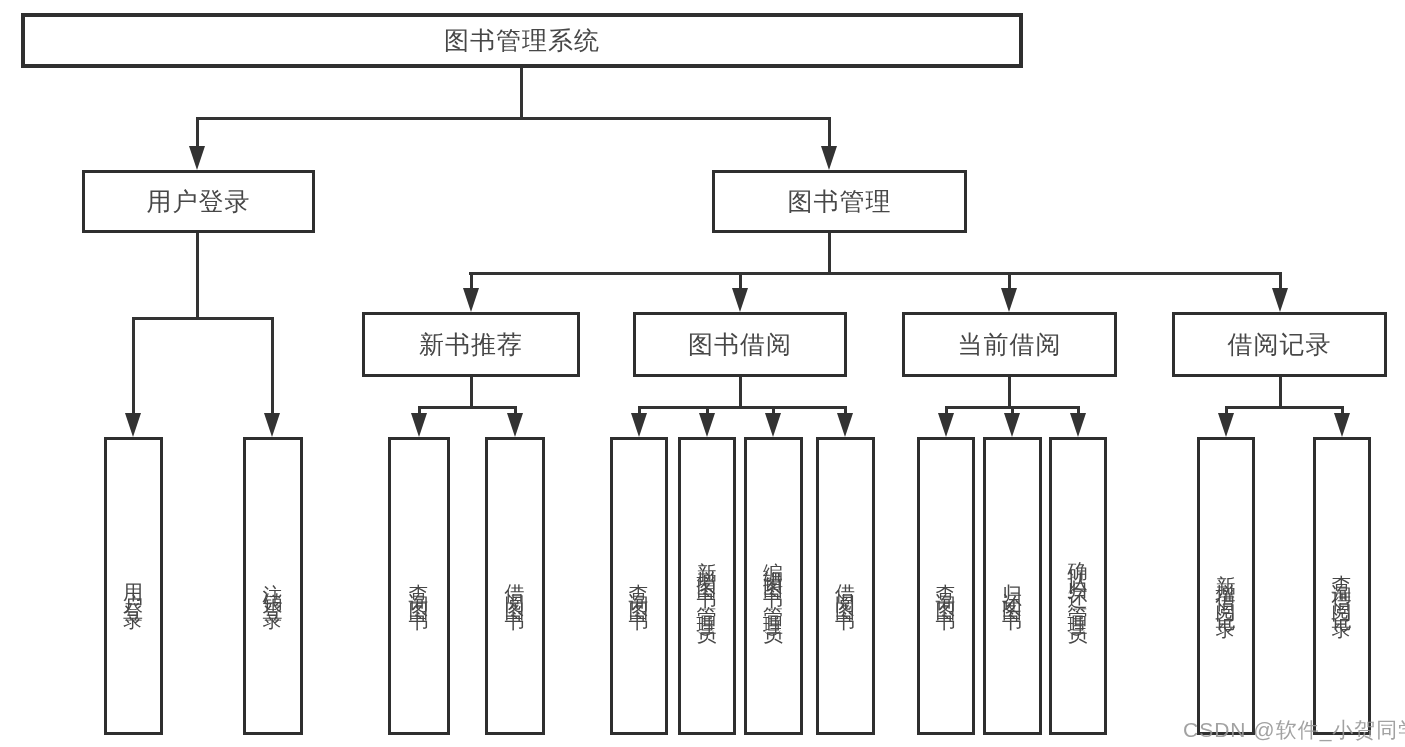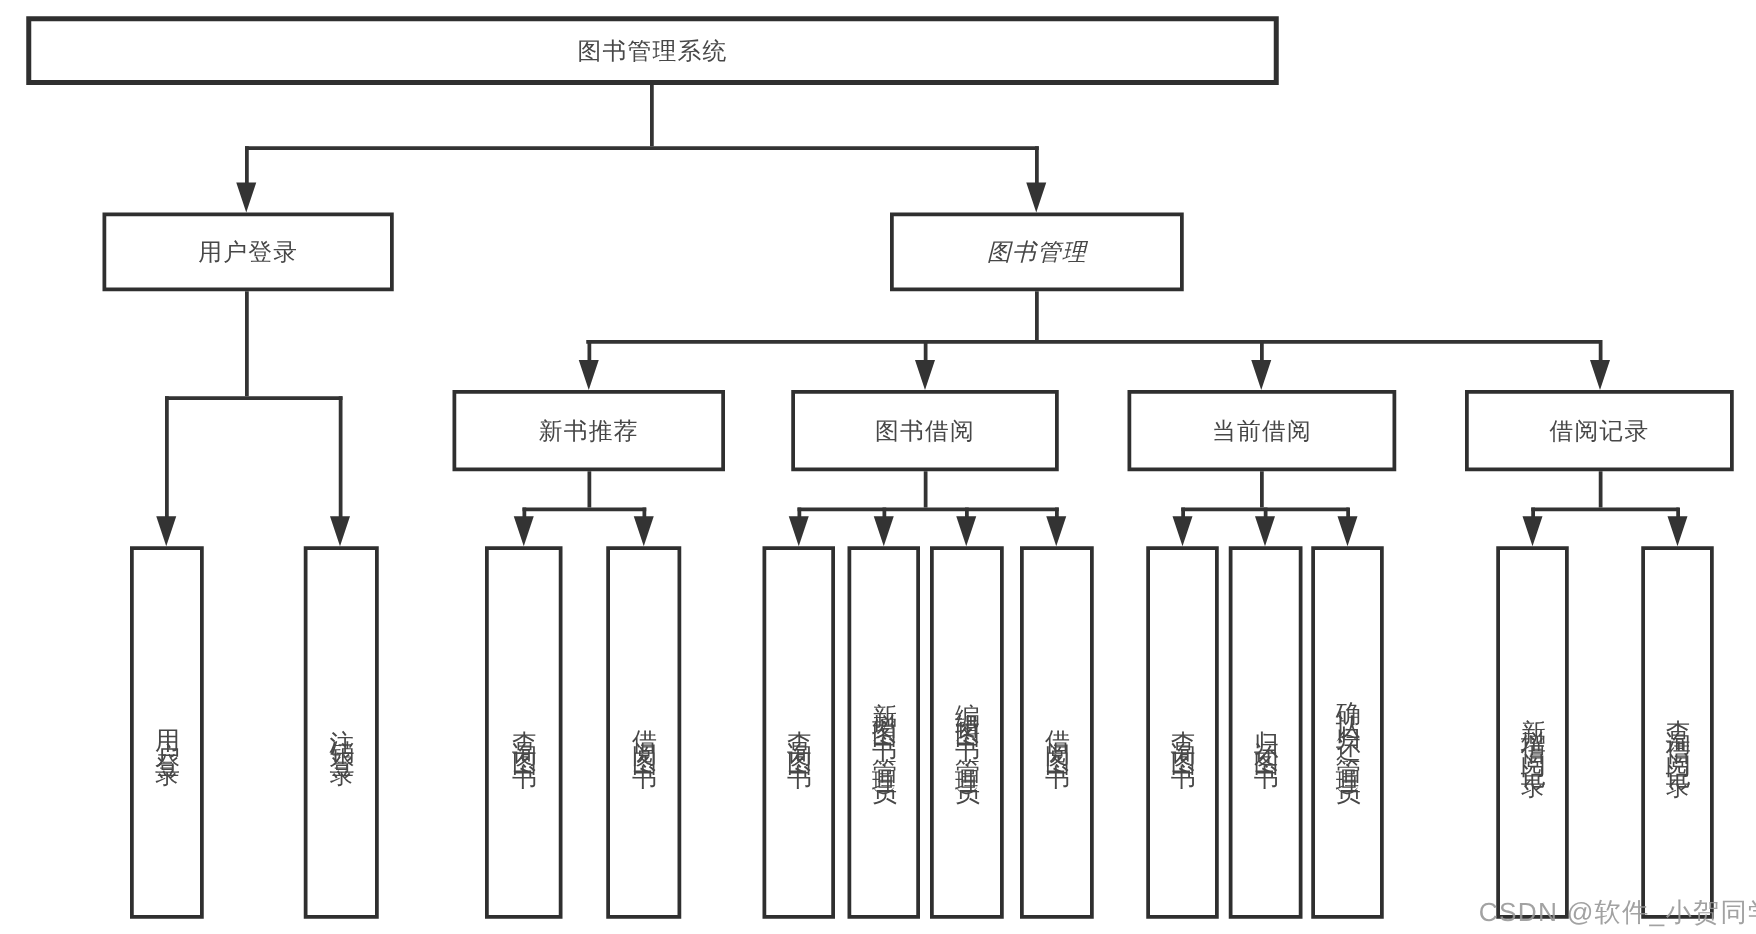--- a/index.html
+++ b/index.html
@@ -13,21 +13,21 @@
     color: #474747;
   }
   .node {
     position: absolute;
     box-sizing: border-box;
     border: 3px solid #2f2f2f;
     background: #ffffff;
     display: flex;
     align-items: center;
     justify-content: center;
-    font-size: 19px;
+    font-size: 25px;
     letter-spacing: 1px;
     color: #474747;
   }
   .node.root { border-width: 4px; }
   .leaf {
     position: absolute;
     box-sizing: border-box;
     border: 3px solid #2f2f2f;
     background: #ffffff;
     display: flex;
@@ -69,21 +69,21 @@
 <div id="stage">
 
   <div class="node root" style="left:21px; top:13px; width:1002px; height:55px;">
     <span>图书管理系统</span>
   </div>
 
   <div class="node" style="left:82px; top:170px; width:233px; height:63px;">
     <span>用户登录</span>
   </div>
 
-  <div class="node" style="left:712px; top:170px; width:235px; height:63px;font-style:italic;">
+  <div class="node" style="left:712px; top:170px; width:255px; height:63px;">
     <span>图书管理</span>
   </div>
 
   <div class="node" style="left:362px; top:312px; width:218px; height:65px;">
     <span>新书推荐</span>
   </div>
 
   <div class="node" style="left:633px; top:312px; width:214px; height:65px;">
     <span>图书借阅</span>
   </div>

